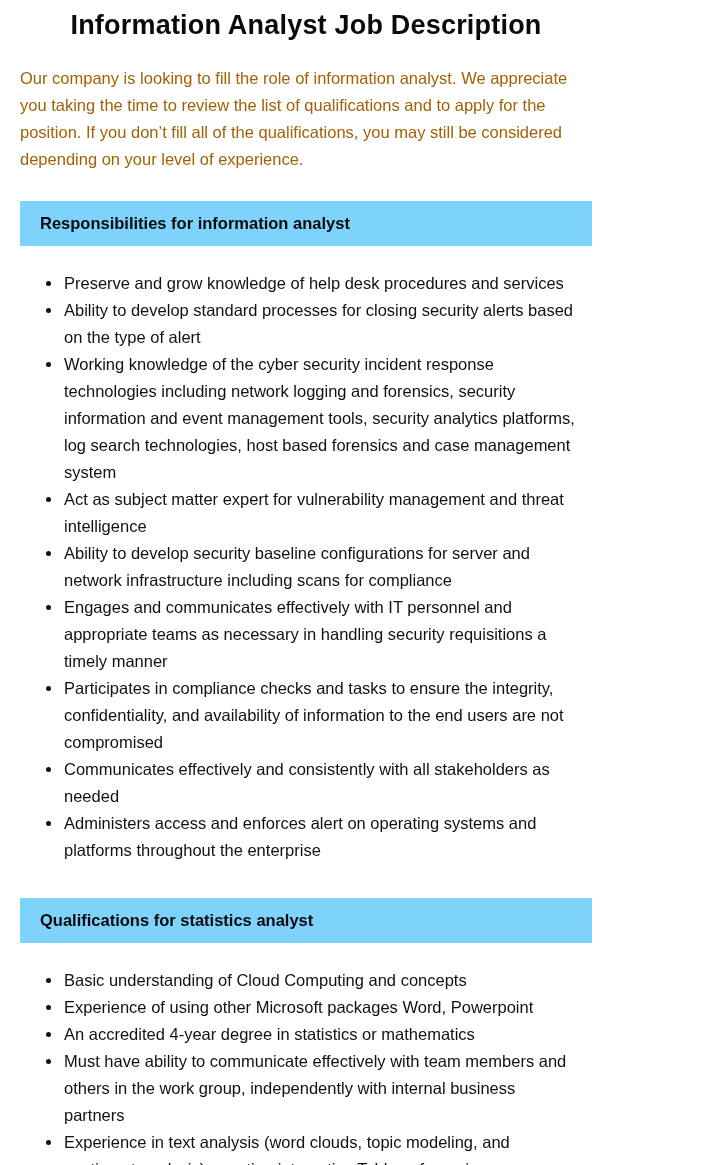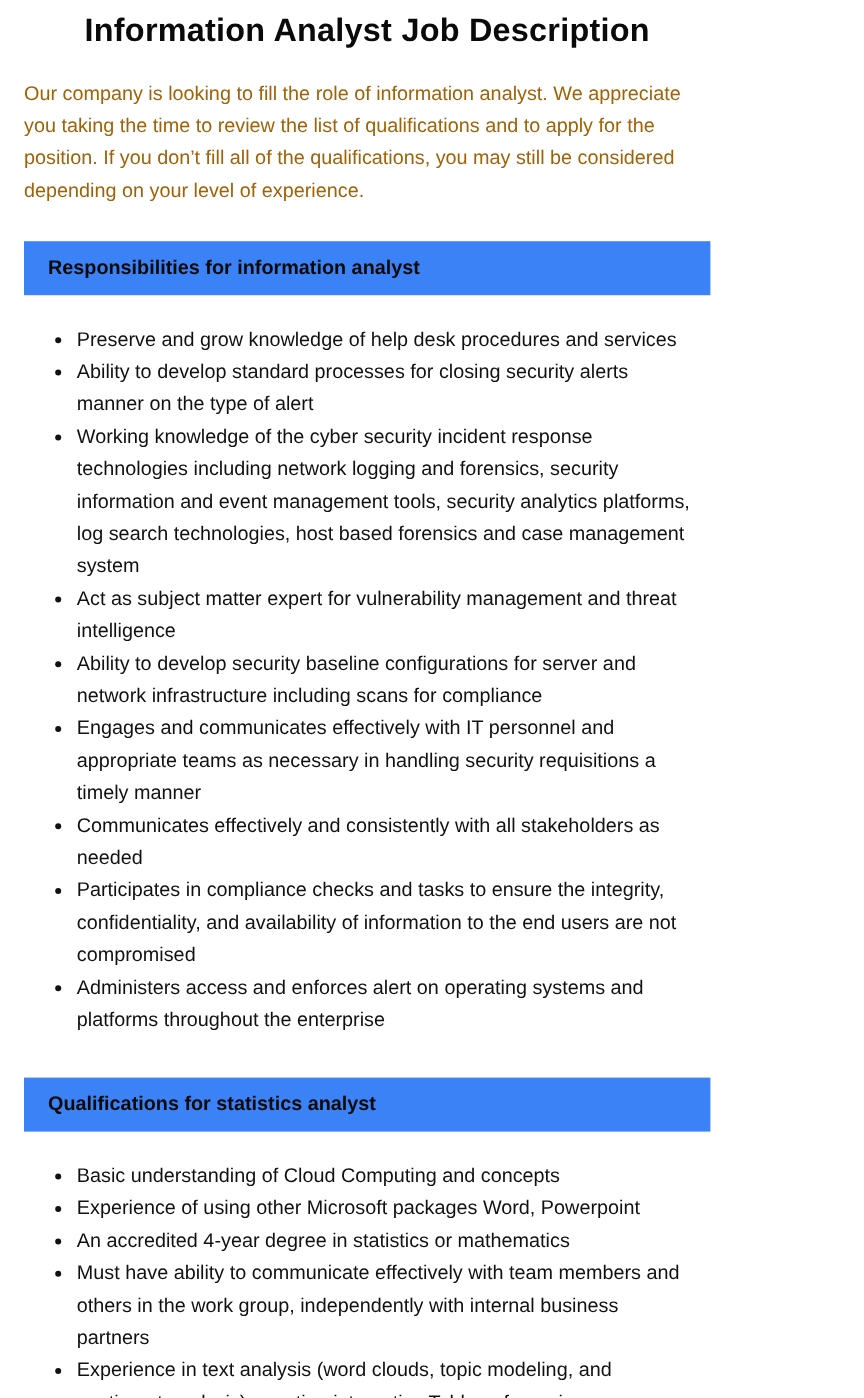--- a/index.html
+++ b/index.html
@@ -24,21 +24,21 @@
     letter-spacing: 0.2px;
     color: #0a0a0a;
   }
   .intro {
     font-size: 16.5px;
     line-height: 27px;
     margin: 0 0 28px 0;
     color: #a16207;
   }
   .section-header {
-    background: #3b82f6;
+    background: #7dd3fc;
     font-size: 16.5px;
     font-weight: bold;
     padding: 13px 20px;
     margin: 0 0 10px 0;
     color: #0a0a0a;
   }
   ul.bullet-list {
     margin: 24px 0 34px 0;
     padding: 0 0 0 44px;
     list-style: none;
@@ -71,27 +71,27 @@
 <div class="page">
 
   <h1 class="page-title">Information Analyst Job Description</h1>
 
   <p class="intro">Our company is looking to fill the role of information analyst. We appreciate you taking the time to review the list of qualifications and to apply for the position. If you don’t fill all of the qualifications, you may still be considered depending on your level of experience.</p>
 
   <div class="section-header">Responsibilities for information analyst</div>
 
   <ul class="bullet-list">
       <li>Preserve and grow knowledge of help desk procedures and services</li>
-      <li>Ability to develop standard processes for closing security alerts manner on the type of alert</li>
+      <li>Ability to develop standard processes for closing security alerts based on the type of alert</li>
       <li>Working knowledge of the cyber security incident response technologies including network logging and forensics, security information and event management tools, security analytics platforms, log search technologies, host based forensics and case management system</li>
       <li>Act as subject matter expert for vulnerability management and threat intelligence</li>
       <li>Ability to develop security baseline configurations for server and network infrastructure including scans for compliance</li>
       <li>Engages and communicates effectively with IT personnel and appropriate teams as necessary in handling security requisitions a timely manner</li>
+      <li>Participates in compliance checks and tasks to ensure the integrity, confidentiality, and availability of information to the end users are not compromised</li>
       <li>Communicates effectively and consistently with all stakeholders as needed</li>
-      <li>Participates in compliance checks and tasks to ensure the integrity, confidentiality, and availability of information to the end users are not compromised</li>
       <li>Administers access and enforces alert on operating systems and platforms throughout the enterprise</li>
     </ul>
 
   <div class="section-header">Qualifications for statistics analyst</div>
 
   <ul class="bullet-list last">
       <li>Basic understanding of Cloud Computing and concepts</li>
       <li>Experience of using other Microsoft packages Word, Powerpoint</li>
       <li>An accredited 4-year degree in statistics or mathematics</li>
       <li>Must have ability to communicate effectively with team members and others in the work group, independently with internal business partners</li>

